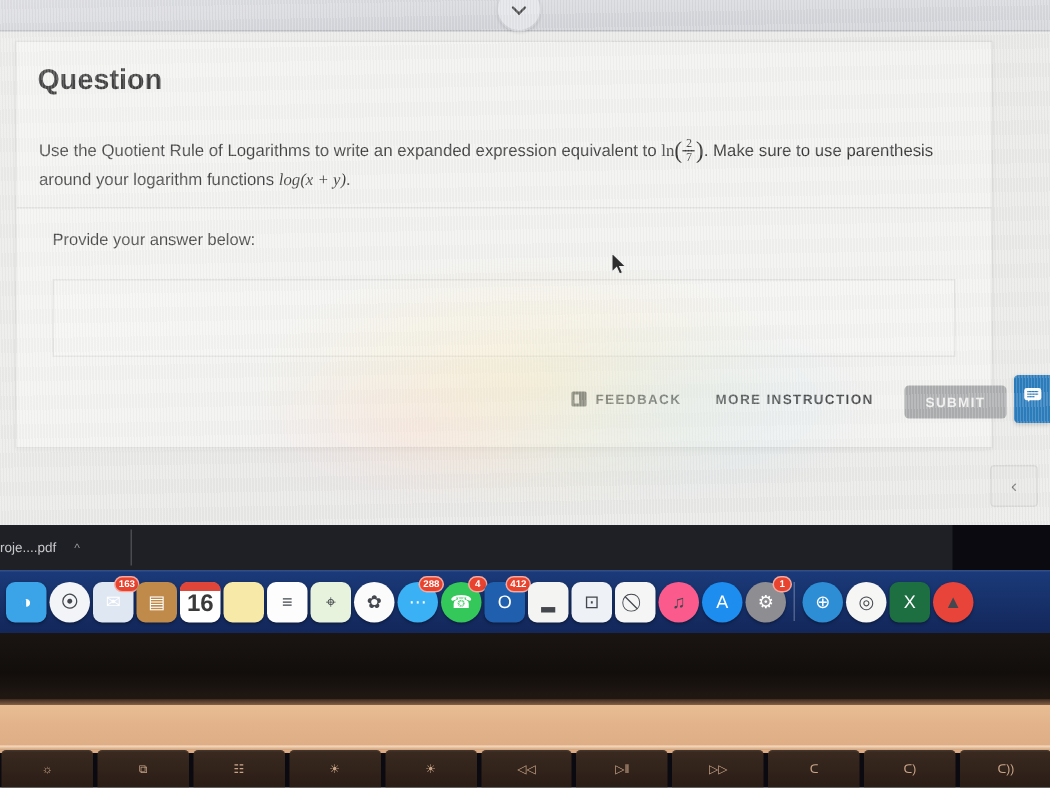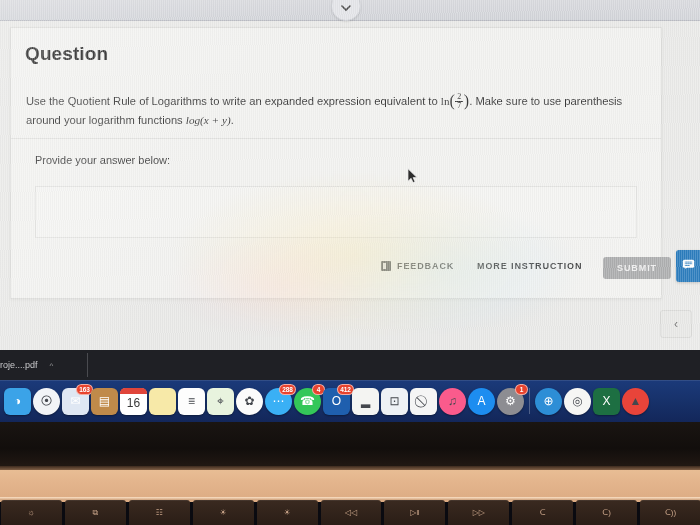--- a/index.html
+++ b/index.html
@@ -126,21 +126,21 @@
     display:flex;align-items:center;justify-content:center;z-index:20;
     color:#6a6a6a;font-size:12px;
   }
 
   .cursor{
     position:absolute;left:407px;top:168px;z-index:45;
   }
 
   
   .dlbar{
-    position:absolute;left:0;top:350px;width:700px;height:30px;
+    position:absolute;left:0;top:350px;width:635px;height:30px;
     background:#1f2025;z-index:50;
   }
   .dlitem{
     position:absolute;left:-8px;top:5px;width:80px;height:20px;
     display:flex;align-items:center;gap:6px;padding-left:8px;
     color:#c9c9cc;font-size:9px;
   }
   .dl-caret{font-size:8px;color:#9a9a9d;margin-left:6px;}
   .dl-sep{position:absolute;left:87px;top:3px;width:1px;height:24px;background:#4a4b50;}
 
@@ -162,21 +162,21 @@
   }
   .dicon.round{border-radius:50%;}
   .badge{
     position:absolute;right:-4px;top:-4px;min-width:13px;height:11px;padding:0 2px;
     background:#e8432e;border-radius:7px;color:#fff;font-size:6.5px;
     display:flex;align-items:center;justify-content:center;font-weight:700;
     border:1px solid rgba(255,255,255,.55);
     box-sizing:border-box;
   }
   .dock-sep{width:1px;height:26px;background:rgba(255,255,255,.25);margin:0 3px;flex:0 0 auto;}
-  .caldate{font-size:12px;font-weight:400;color:#3a3a3a;line-height:1;margin-top:3px;}
+  .caldate{font-size:16px;font-weight:700;color:#3a3a3a;line-height:1;margin-top:3px;}
   .calhdr{position:absolute;left:0;top:0;right:0;height:6px;background:#e0453a;border-radius:5px 5px 0 0;}
 
   
   .bezel-bot{
     position:absolute;left:0;top:422px;width:700px;height:48px;
     background:linear-gradient(180deg,#1a1512 0%,#120e0c 55%,#241a14 100%);
     z-index:55;
   }
   .mbname{
     position:absolute;left:0;top:438px;width:700px;text-align:center;

